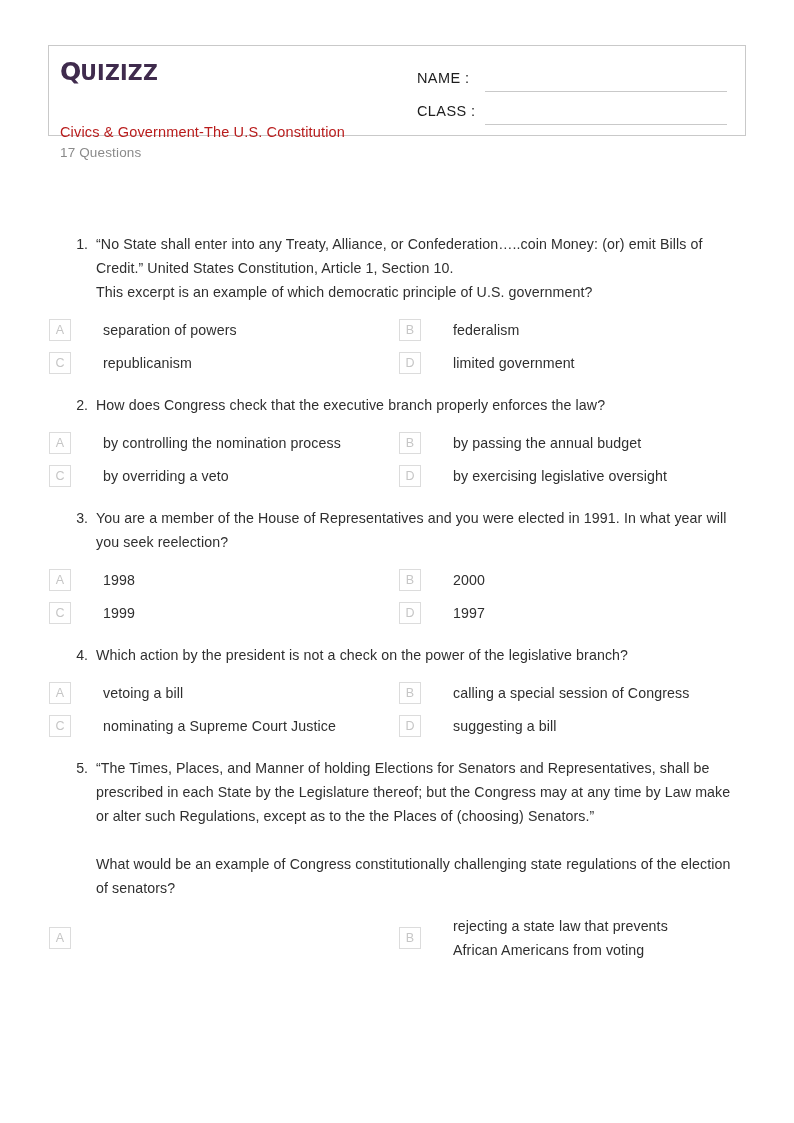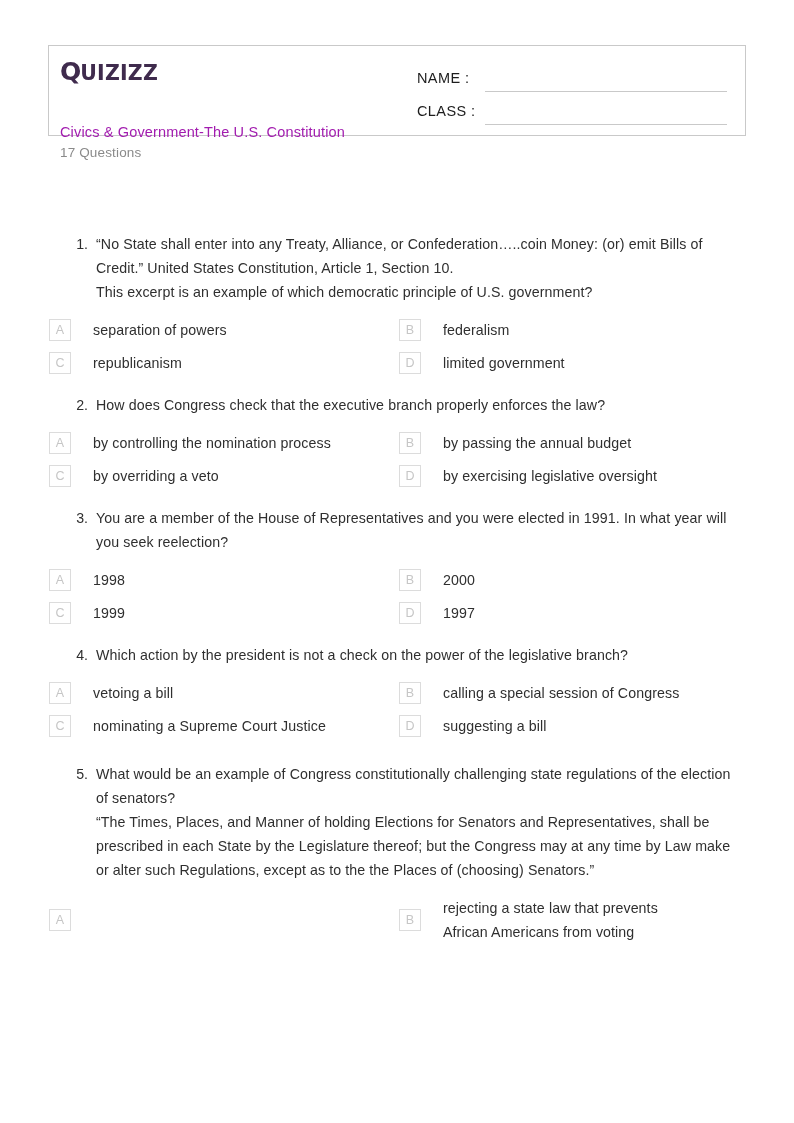--- a/index.html
+++ b/index.html
@@ -62,21 +62,21 @@
   }
   .logo .logo-rest {
     font-size: 20.5px;
     letter-spacing: 0.2px;
   }
   .quiz-title {
     position: absolute;
     left: 0;
     top: 78px;
     font-size: 14.5px;
-    color: #a21caf;
+    color: #b91c1c;
     letter-spacing: 0.15px;
     white-space: nowrap;
   }
   .quiz-subtitle {
     position: absolute;
     left: 0;
     top: 99px;
     font-size: 13.5px;
     color: #8a8a8a;
     letter-spacing: 0.15px;
@@ -176,21 +176,21 @@
     line-height: 20px;
     text-align: center;
     margin-top: 1px;
     margin-left: 1px;
     background: #fff;
   }
   .opt.two-line .opt-letter {
     margin-top: 13px;
   }
   .opt-text {
-    margin-left: 22px;
+    margin-left: 32px;
     font-size: 14.2px;
     line-height: 24px;
     color: #2f2f2f;
     letter-spacing: 0.1px;
     white-space: pre-line;
     padding-top: 0px;
   }
 
   
   .question-block + .question-block {
@@ -333,22 +333,22 @@
             <div class="opt">
               <span class="opt-letter">D</span>
               <span class="opt-text">suggesting a bill</span>
             </div>
           </div>
         </div>
       </div>
       <div class="question-block">
         <div class="q-head">
           <div class="q-num">5.</div>
+          <div class="q-text">“The Times, Places, and Manner of holding Elections for Senators and Representatives, shall be prescribed in each State by the Legislature thereof; but the Congress may at any time by Law make or alter such Regulations, except as to the the Places of (choosing) Senators.”</div>
           <div class="q-text second-para">What would be an example of Congress constitutionally challenging state regulations of the election of senators?</div>
-          <div class="q-text">“The Times, Places, and Manner of holding Elections for Senators and Representatives, shall be prescribed in each State by the Legislature thereof; but the Congress may at any time by Law make or alter such Regulations, except as to the the Places of (choosing) Senators.”</div>
         </div>
         <div class="options">
           <div class="opt-row">
             <div class="opt two-line">
               <span class="opt-letter">A</span>
             </div>
             <div class="opt two-line">
               <span class="opt-letter">B</span>
               <span class="opt-text">rejecting a state law that prevents
 African Americans from voting</span>

